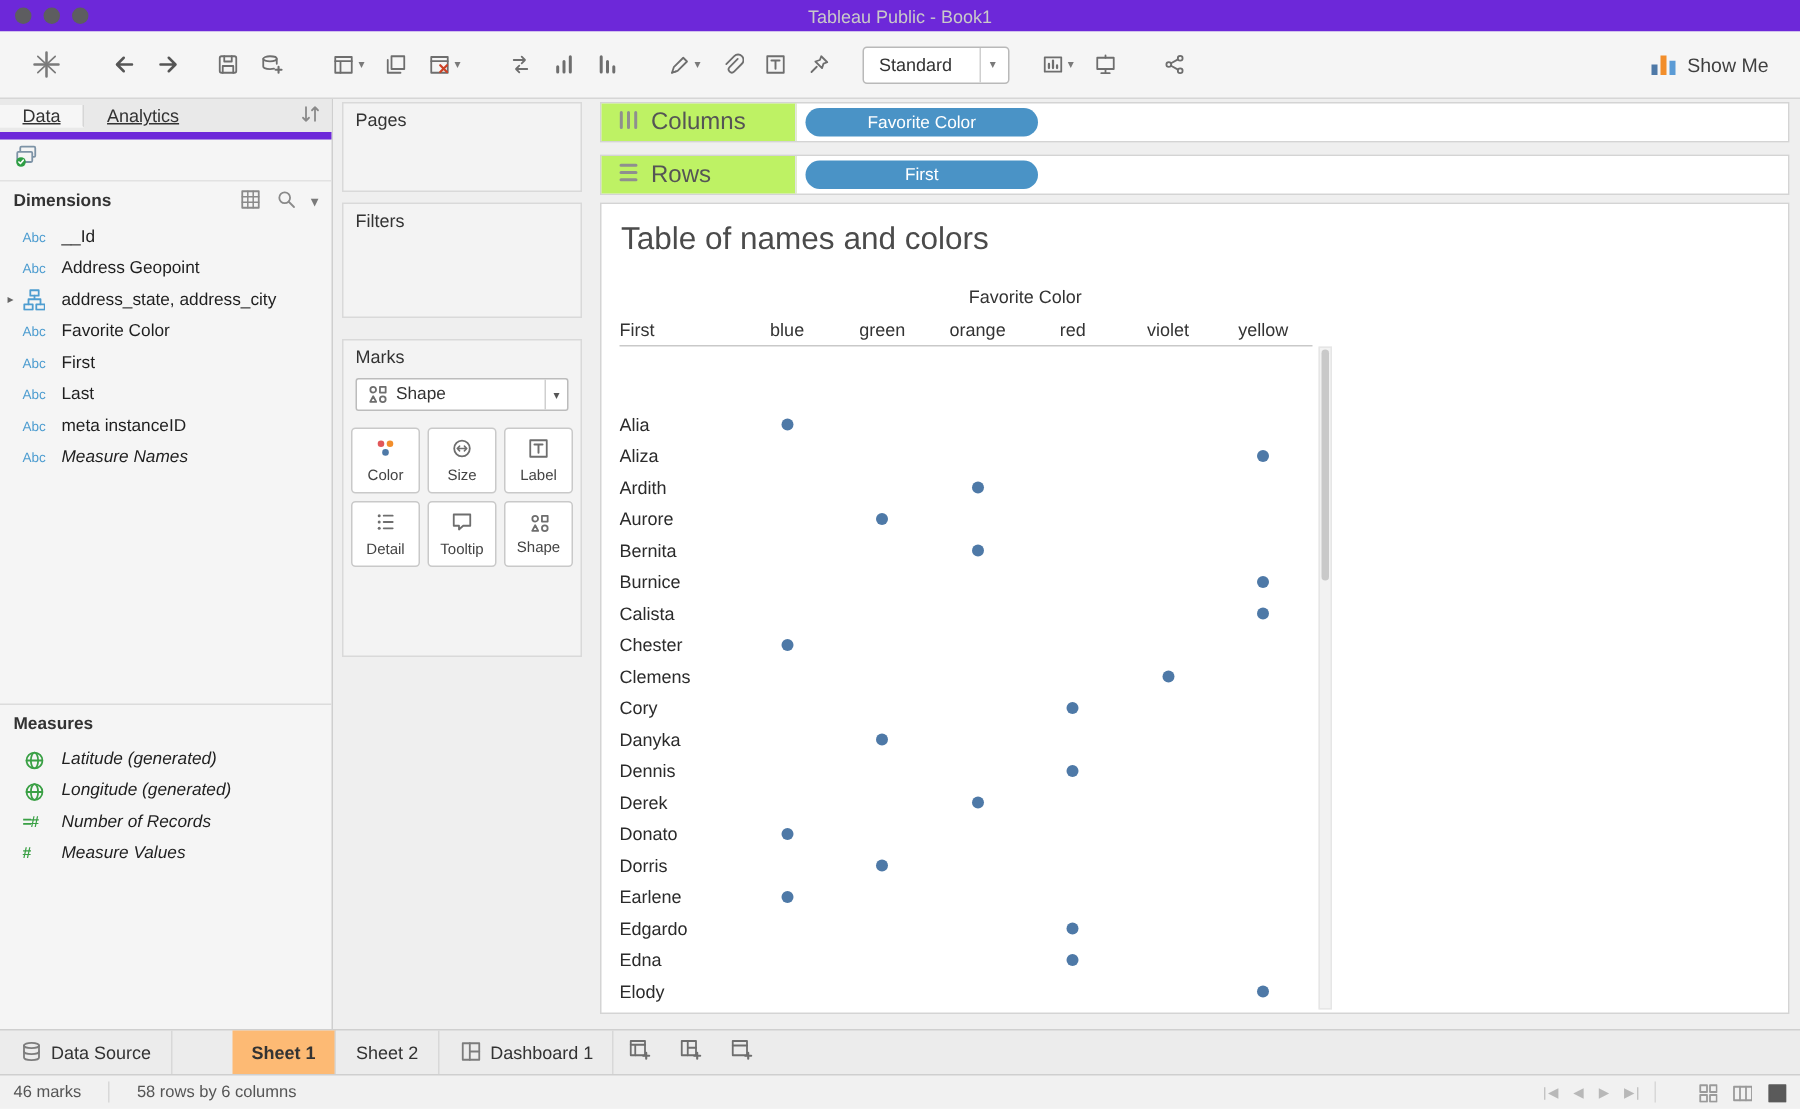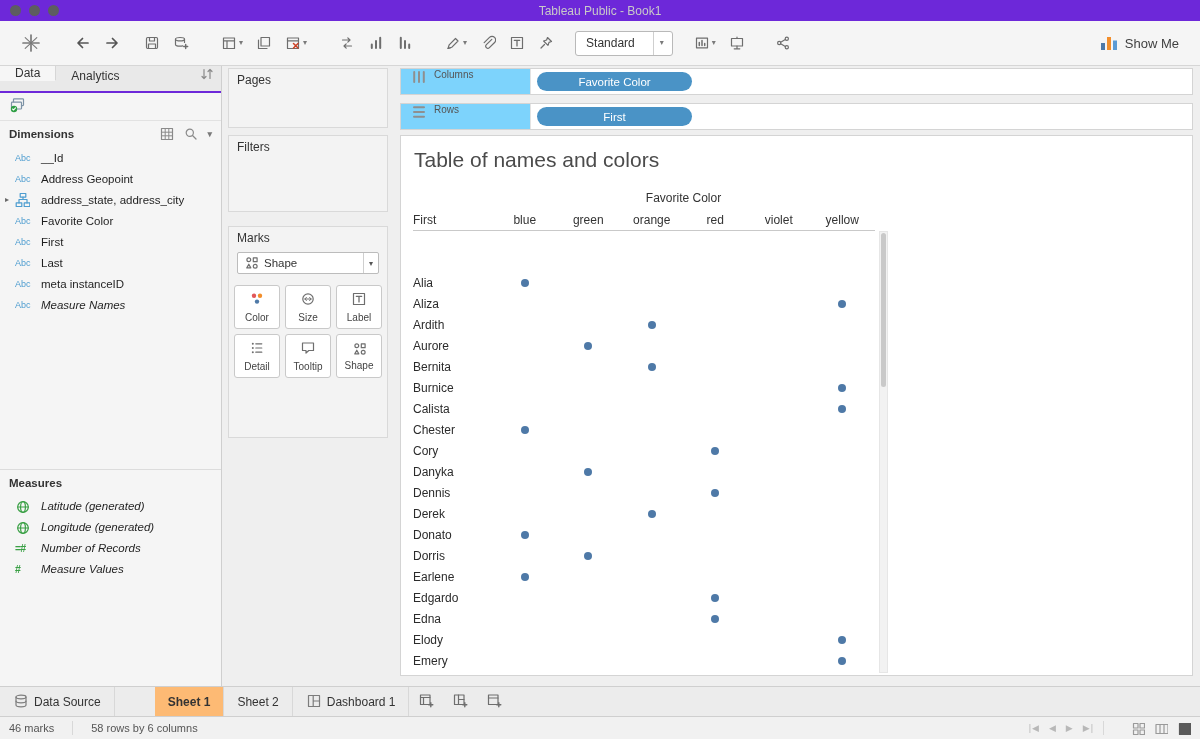--- a/index.html
+++ b/index.html
@@ -17,21 +17,21 @@
   .tb-btn{display:flex;align-items:center;gap:2px;padding:4px 5px;border-radius:3px;color:#6e6e6e;cursor:default;}
   .tb-btn svg{display:block;}
   .caret{font-size:8px;color:#7a7a7a;line-height:1;}
   .tb-select{border:1px solid #b9b9b9;background:#fff;height:25px;padding:0 8px 0 10px;font-size:12px;color:#333;gap:18px;border-radius:3px;}
   .tb-select .caret{border-left:1px solid #cfcfcf;padding-left:6px;height:100%;display:flex;align-items:center;}
   .tb-right{margin-left:auto;font-size:13px;color:#3f3f3f;gap:7px;}
   .tb-lab{white-space:nowrap;}
 
   
   .sidebar{position:absolute;top:66px;left:0;width:222px;bottom:53px;background:#f5f5f5;border-right:1px solid #cfcfcf;display:flex;flex-direction:column;}
-  .side-tabs{display:flex;height:27px;background:#e9e9e9;border-bottom:2px solid #6d28d9;align-items:flex-start;flex:none;}
+  .side-tabs{display:flex;height:27px;background:#e9e9e9;border-bottom:5px solid #6d28d9;align-items:center;flex:none;text-decoration:underline;}
   .side-tab{padding:0 15px;display:flex;align-items:center;font-size:12px;color:#333;border-right:1px solid #d6d6d6;}
   .side-tab.active{background:#f6f6f6;margin-bottom:-1px;border-bottom:1px solid #f6f6f6;}
   .side-tab.analytics{flex:1;border-right:none;justify-content:space-between;padding-right:8px;}
   .ds-row{height:28px;display:flex;align-items:center;padding:0 9px;flex:none;border-bottom:1px solid #e2e2e2;}
   .pane-header{height:26px;display:flex;align-items:center;padding:0 9px;font-weight:bold;font-size:11.5px;flex:none;}
   .hdr-icons{margin-left:auto;display:flex;gap:9px;align-items:center;color:#8a8a8a;}
   .hdr-icons .caret{font-size:9px;}
   .dims-list{height:322px;flex:none;overflow:hidden;}
   .measures-header{border-top:1px solid #dcdcdc;}
   .field-row{height:21px;display:flex;align-items:center;padding:0 4px 0 5px;font-size:11.5px;white-space:nowrap;overflow:hidden;}
@@ -52,21 +52,21 @@
   .ms-caret{margin-left:auto;border-left:1px solid #cfcfcf;height:100%;display:flex;align-items:center;padding:0 5px;font-size:8px;color:#555;}
   .marks-grid{display:grid;grid-template-columns:repeat(3,46px);gap:5px;margin-top:11px;justify-content:center;}
   .mark-btn{background:#fff;border:1px solid #c9c9c9;border-radius:3px;height:44px;display:flex;flex-direction:column;align-items:center;justify-content:center;gap:2px;}
   .mb-lab{font-size:10px;color:#444;}
 
   
   .main{position:absolute;top:66px;left:394px;right:7px;bottom:53px;}
   .shelf{position:absolute;left:6px;right:0;height:27px;background:#fff;border:1px solid #d4d4d4;display:flex;align-items:center;}
   .shelf.columns{top:2px;}
   .shelf.rows{top:37px;}
-  .shelf-label{width:130px;height:100%;display:flex;align-items:flex-start;gap:8px;padding:0 10px;color:#555;font-size:10px;background:#7dd3fc;border-right:1px solid #e3e3e3;flex:none;}
+  .shelf-label{width:130px;height:100%;display:flex;align-items:center;gap:8px;padding:0 10px;color:#555;font-size:16px;background:#bef264;border-right:1px solid #e3e3e3;flex:none;}
   .pill{margin-left:6px;width:155px;height:19px;border-radius:10px;background:var(--pill,#4a93c6);color:#fff;font-size:11.5px;display:flex;align-items:center;justify-content:center;}
 
   .viz{position:absolute;left:6px;right:0;top:69px;bottom:10px;background:#fff;border:1px solid #d4d4d4;overflow:hidden;}
   .viz-title{position:absolute;left:13px;top:12px;font-size:21px;color:#4b4b4b;}
   .tbl{position:absolute;left:12px;top:52px;width:462px;}
   .tbl-super{margin-left:80px;width:381px;text-align:center;font-size:12px;color:#333;height:21px;line-height:21px;}
   .tbl-cols{display:flex;height:22px;line-height:22px;border-bottom:1px solid #c9c9c9;font-size:12px;color:#333;}
   .first-lbl{width:80px;flex:none;}
   .tbl-cols .col{width:63.5px;text-align:center;flex:none;}
   .tbl-rows{height:437px;overflow:hidden;margin-top:41px;}
@@ -607,20 +607,31 @@
               <span class="cell">
                 <span class="dot"></span>
               </span>
               <span class="cell"></span>
               <span class="cell"></span>
               <span class="cell"></span>
               <span class="cell"></span>
               <span class="cell"></span>
             </div>
             <div class="trow">
+              <span class="name">Clemens</span>
+              <span class="cell"></span>
+              <span class="cell"></span>
+              <span class="cell"></span>
+              <span class="cell"></span>
+              <span class="cell">
+                <span class="dot"></span>
+              </span>
+              <span class="cell"></span>
+            </div>
+            <div class="trow">
               <span class="name">Cory</span>
               <span class="cell"></span>
               <span class="cell"></span>
               <span class="cell"></span>
               <span class="cell">
                 <span class="dot"></span>
               </span>
               <span class="cell"></span>
               <span class="cell"></span>
             </div>

